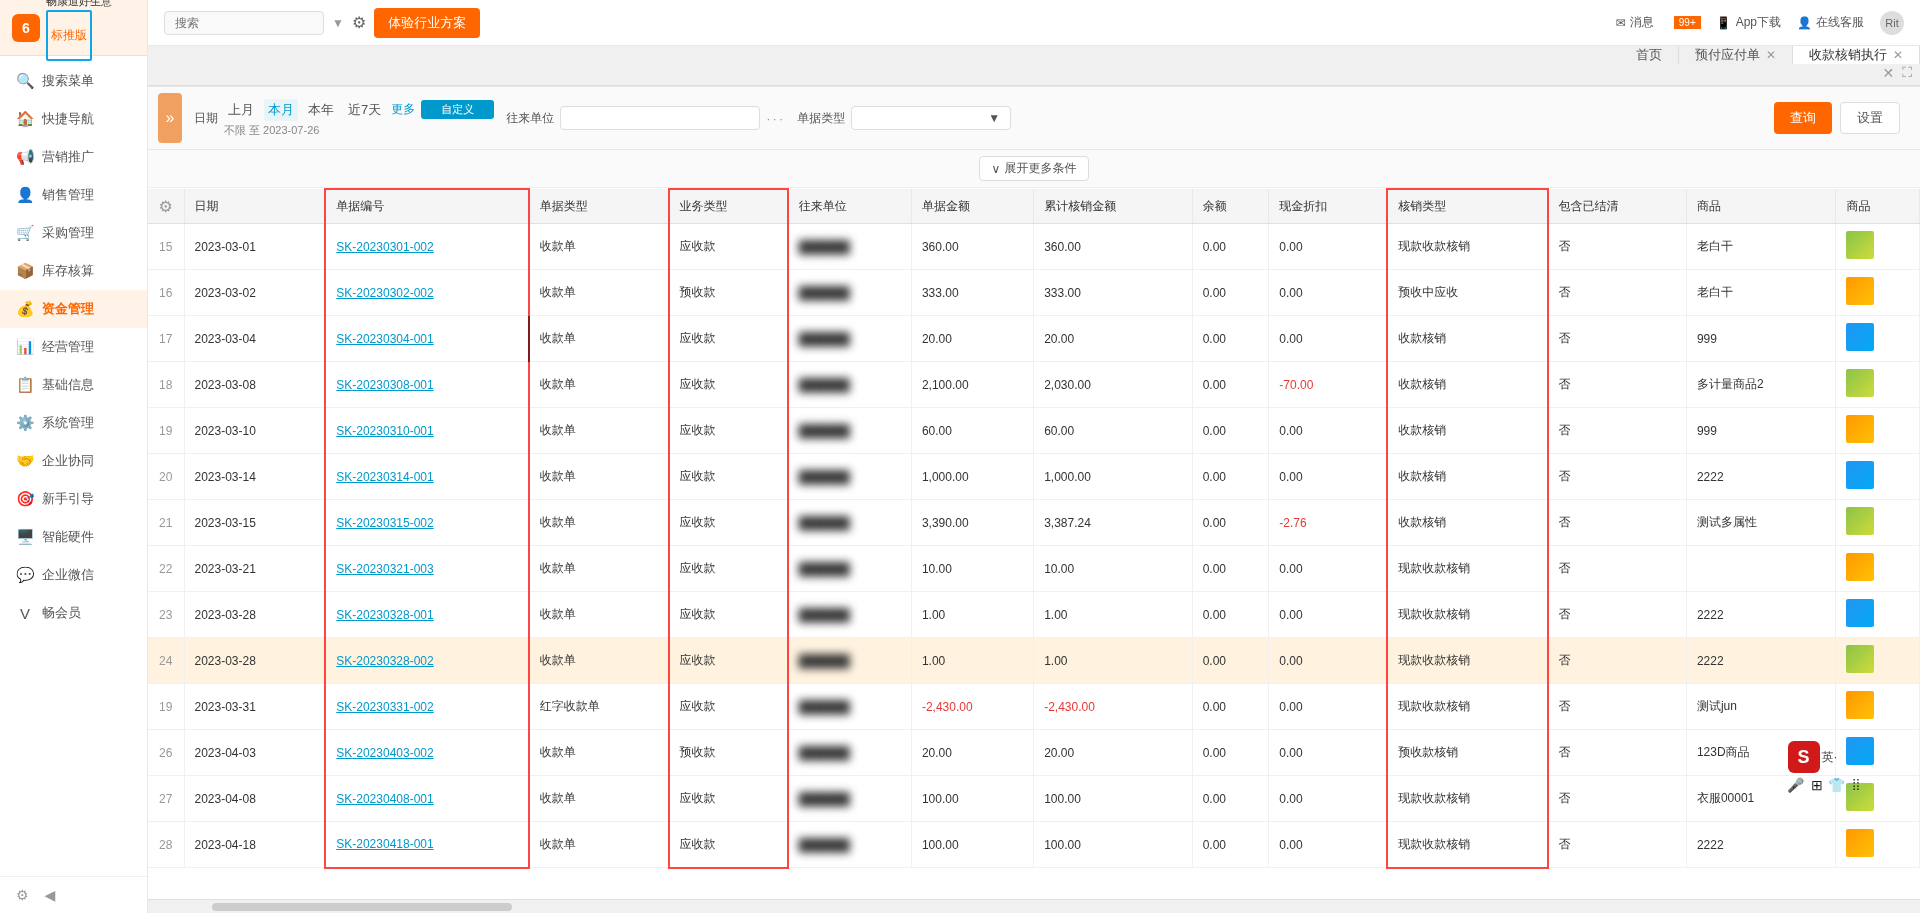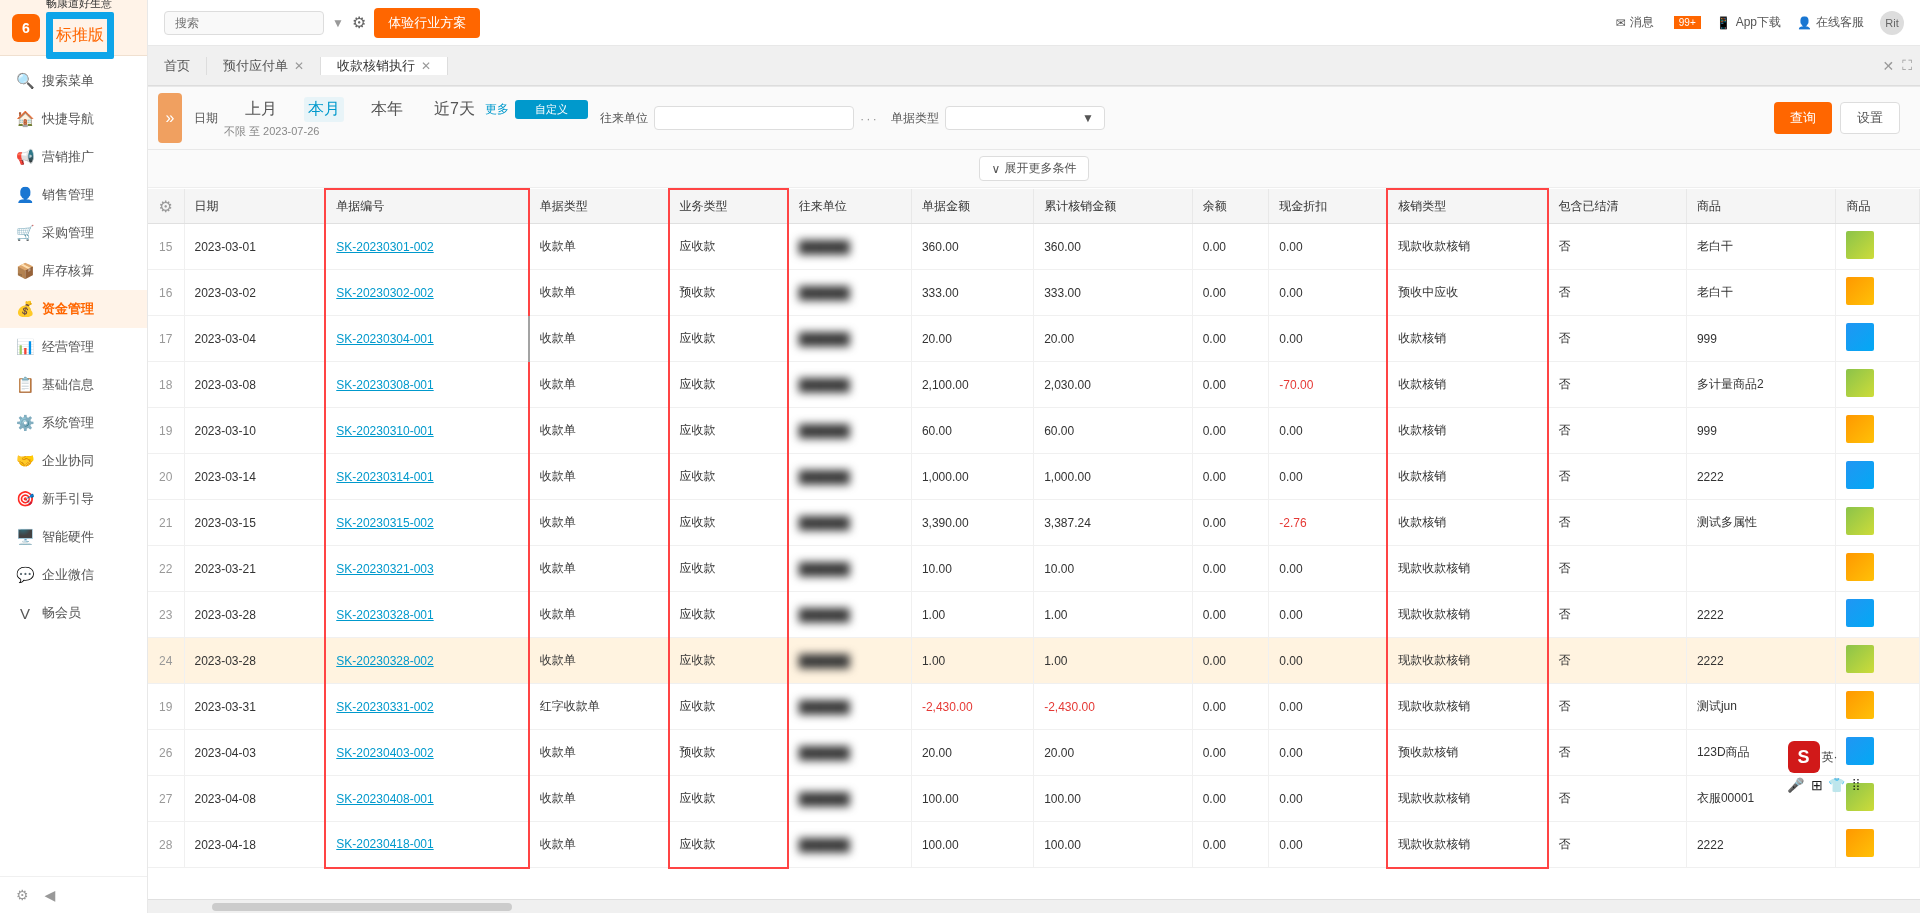--- a/index.html
+++ b/index.html
@@ -26,21 +26,21 @@
     .logo-icon {
       width: 28px; height: 28px;
       background: #f60;
       border-radius: 6px;
       display: flex; align-items: center; justify-content: center;
       color: #fff; font-weight: bold; font-size: 14px;
       margin-right: 6px;
       flex-shrink: 0;
     }
     .logo-text { font-size: 11px; color: #333; line-height: 1.3; }
-    .logo-tag { font-size: 16px; color: #f60; border: 7px solid #0ea5e9; padding: 6px 3px; border-radius: 2px; margin-top: 2px; display: inline-block; }
+    .logo-tag { font-size: 12px; color: #f60; border: 2px solid #0ea5e9; padding: 16px 3px; border-radius: 2px; margin-top: 2px; display: inline-block; }
 
     .sidebar-nav { flex: 1; overflow-y: auto; padding: 6px 0; }
     .nav-item {
       display: flex; align-items: center;
       padding: 10px 16px;
       cursor: pointer;
       color: #555;
       font-size: 13px;
       gap: 8px;
     }
@@ -83,22 +83,23 @@
     }
     .topbar-right { display: flex; align-items: center; gap: 16px; }
     .topbar-right-item { display: flex; align-items: center; gap: 4px; color: #555; font-size: 12px; cursor: pointer; white-space: nowrap; }
     .badge { background: #f60; color: #fff; border-radius: 0; padding: 1px 5px; font-size: 10px; margin-left: 16px; }
     .user-avatar { background: #ddd; border-radius: 50%; width: 24px; height: 24px; display: flex; align-items: center; justify-content: center; font-size: 11px; color: #666; }
 
     
     .tabs-bar {
       background: #f0f0f0;
       height: 40px;
-      display: flex; align-items: center;
+      display: flex; align-items: flex-end;
       border-bottom: 1px solid #ddd;
+      flex-direction: column;
     }
     .tab {
       display: flex; align-items: center;
       padding: 0 16px;
       font-size: 13px;
       cursor: pointer;
       gap: 6px;
       border-right: 1px solid #ddd;
       color: #555;
     }
@@ -147,24 +148,23 @@
       cursor: pointer;
       font-size: 16px;
       display: flex; align-items: center; justify-content: center;
       flex-shrink: 0;
     }
     .filter-group { display: flex; align-items: center; gap: 6px; }
     .filter-label { color: #555; font-size: 12px; white-space: nowrap; }
     .filter-date-row { display: flex; flex-direction: column; gap: 2px; }
     .filter-dates { display: flex; align-items: center; gap: 6px; }
     .date-btn {
-      font-size: 16px; color: #555; cursor: pointer;
+      font-size: 13px; color: #555; cursor: pointer;
       padding: 2px 4px;
       border-radius: 3px;
-      margin-left: 17px;
     }
     .date-btn.active { background: #e8f4f8; color: #0099cc; }
     .date-more { font-size: 12px; color: #0099cc; cursor: pointer; }
     .date-custom-btn {
       background: #0099cc; color: #fff;
       border: none; border-radius: 3px;
       padding: 2px 20px; font-size: 11px; cursor: pointer;
     }
     .date-range-text { font-size: 11px; color: #888; }
 
@@ -525,21 +525,21 @@
       <td>0.00</td>
       <td><span>0.00</span></td>
       <td style="border-left:2px solid #f44;border-right:2px solid #f44;">预收中应收</td>
       <td>否</td>
       <td>老白干</td>
       <td><span class="img-thumb img2"></span></td>
     </tr>
             <tr>
       <td class="col-num">17</td>
       <td>2023-03-04</td>
-      <td style="border-left:2px solid #f44;border-right:2px solid #a3a3a3;"><span class="link-text">SK-20230304-001</span></td>
+      <td style="border-left:2px solid #f44;border-right:2px solid #7f1d1d;"><span class="link-text">SK-20230304-001</span></td>
       <td>收款单</td>
       <td style="border-left:2px solid #f44;border-right:2px solid #f44;">应收款</td>
       <td><span class="blurred">██████</span></td>
       <td><span>20.00</span></td>
       <td><span>20.00</span></td>
       <td>0.00</td>
       <td><span>0.00</span></td>
       <td style="border-left:2px solid #f44;border-right:2px solid #f44;">收款核销</td>
       <td>否</td>
       <td>999</td>

